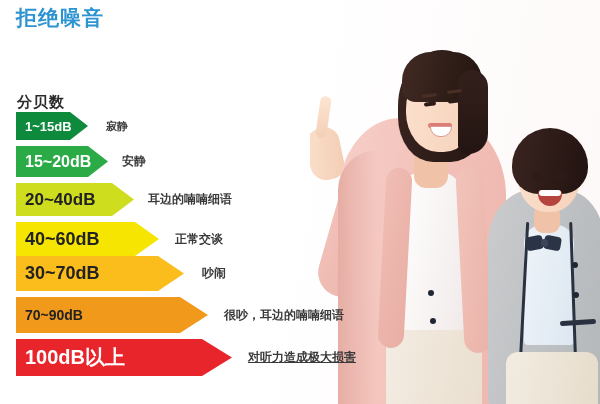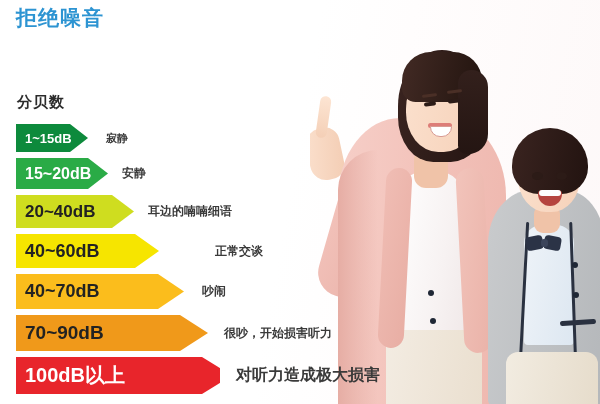--- a/index.html
+++ b/index.html
@@ -52,21 +52,21 @@
     top: 93px;
     font-size: 15px;
     font-weight: bold;
     color: #2b2b2b;
     letter-spacing: 1px;
     z-index: 5;
   }
   #chart {
     position: absolute;
     left: 0;
-    top: 124px;
+    top: 112px;
     width: 380px;
     z-index: 5;
   }
   .row {
     position: relative;
     display: flex;
     align-items: center;
   }
   .bar {
     position: relative;
@@ -316,39 +316,39 @@
           <span class="bar-label">15~20dB</span>
         </div>
         <div class="desc" style="font-size: 12px; margin-left: 14px;">安静</div>
       </div>
       <div class="row" style="margin-bottom: 6px; height: 33px;">
         <div class="bar" style="width: 118px; height: 33px; font-size: 17px; color: rgb(34, 34, 34); background: rgb(207, 221, 31); clip-path: polygon(0px 0px, 96px 0px, 118px 50%, 96px 100%, 0px 100%);">
           <span class="bar-label">20~40dB</span>
         </div>
         <div class="desc" style="font-size: 12px; margin-left: 14px;">耳边的喃喃细语</div>
       </div>
-      <div class="row" style="margin-bottom: 6px; height: 34px; gap: 40px;">
+      <div class="row" style="height: 34px;">
         <div class="bar" style="width: 143px; height: 34px; font-size: 18px; color: rgb(34, 34, 34); background: rgb(246, 229, 0); clip-path: polygon(0px 0px, 119px 0px, 143px 50%, 119px 100%, 0px 100%);">
           <span class="bar-label">40~60dB</span>
         </div>
         <div class="desc" style="font-size: 12px; margin-left: 16px; text-align: right;">正常交谈</div>
       </div>
       <div class="row" style="margin-bottom: 6px; height: 35px;">
         <div class="bar" style="width: 168px; height: 35px; font-size: 18px; color: rgb(34, 34, 34); background: rgb(251, 189, 28); clip-path: polygon(0px 0px, 142px 0px, 168px 50%, 142px 100%, 0px 100%);">
-          <span class="bar-label">40~70dB</span>
+          <span class="bar-label">30~70dB</span>
         </div>
         <div class="desc" style="font-size: 12px; margin-left: 18px;">吵闹</div>
       </div>
       <div class="row" style="margin-bottom: 6px; height: 36px;">
-        <div class="bar" style="width: 192px; height: 36px; font-size: 19px; color: rgb(34, 34, 34); background: rgb(240, 153, 26); clip-path: polygon(0px 0px, 164px 0px, 192px 50%, 164px 100%, 0px 100%);">
+        <div class="bar" style="width: 192px; height: 36px; font-size: 14px; color: rgb(34, 34, 34); background: rgb(240, 153, 26); clip-path: polygon(0px 0px, 164px 0px, 192px 50%, 164px 100%, 0px 100%);">
           <span class="bar-label">70~90dB</span>
         </div>
-        <div class="desc" style="font-size: 12px; margin-left: 16px;">很吵，开始损害听力</div>
+        <div class="desc" style="font-size: 12px; margin-left: 16px;">很吵，耳边的喃喃细语</div>
       </div>
       <div class="row" style="margin-bottom: 6px; height: 37px;">
         <div class="bar" style="width: 216px; height: 37px; font-size: 20px; color: rgb(255, 255, 255); background: rgb(232, 37, 43); clip-path: polygon(0px 0px, 186px 0px, 216px 50%, 186px 100%, 0px 100%);">
           <span class="bar-label">100dB以上</span>
         </div>
-        <div class="desc" style="font-size: 16px; margin-left: 16px;">对听力造成极大损害</div>
+        <div class="desc" style="font-size: 12px; margin-left: 16px; text-decoration: underline;">对听力造成极大损害</div>
       </div>
     </div>
 
 </div>
 
 </body></html>

